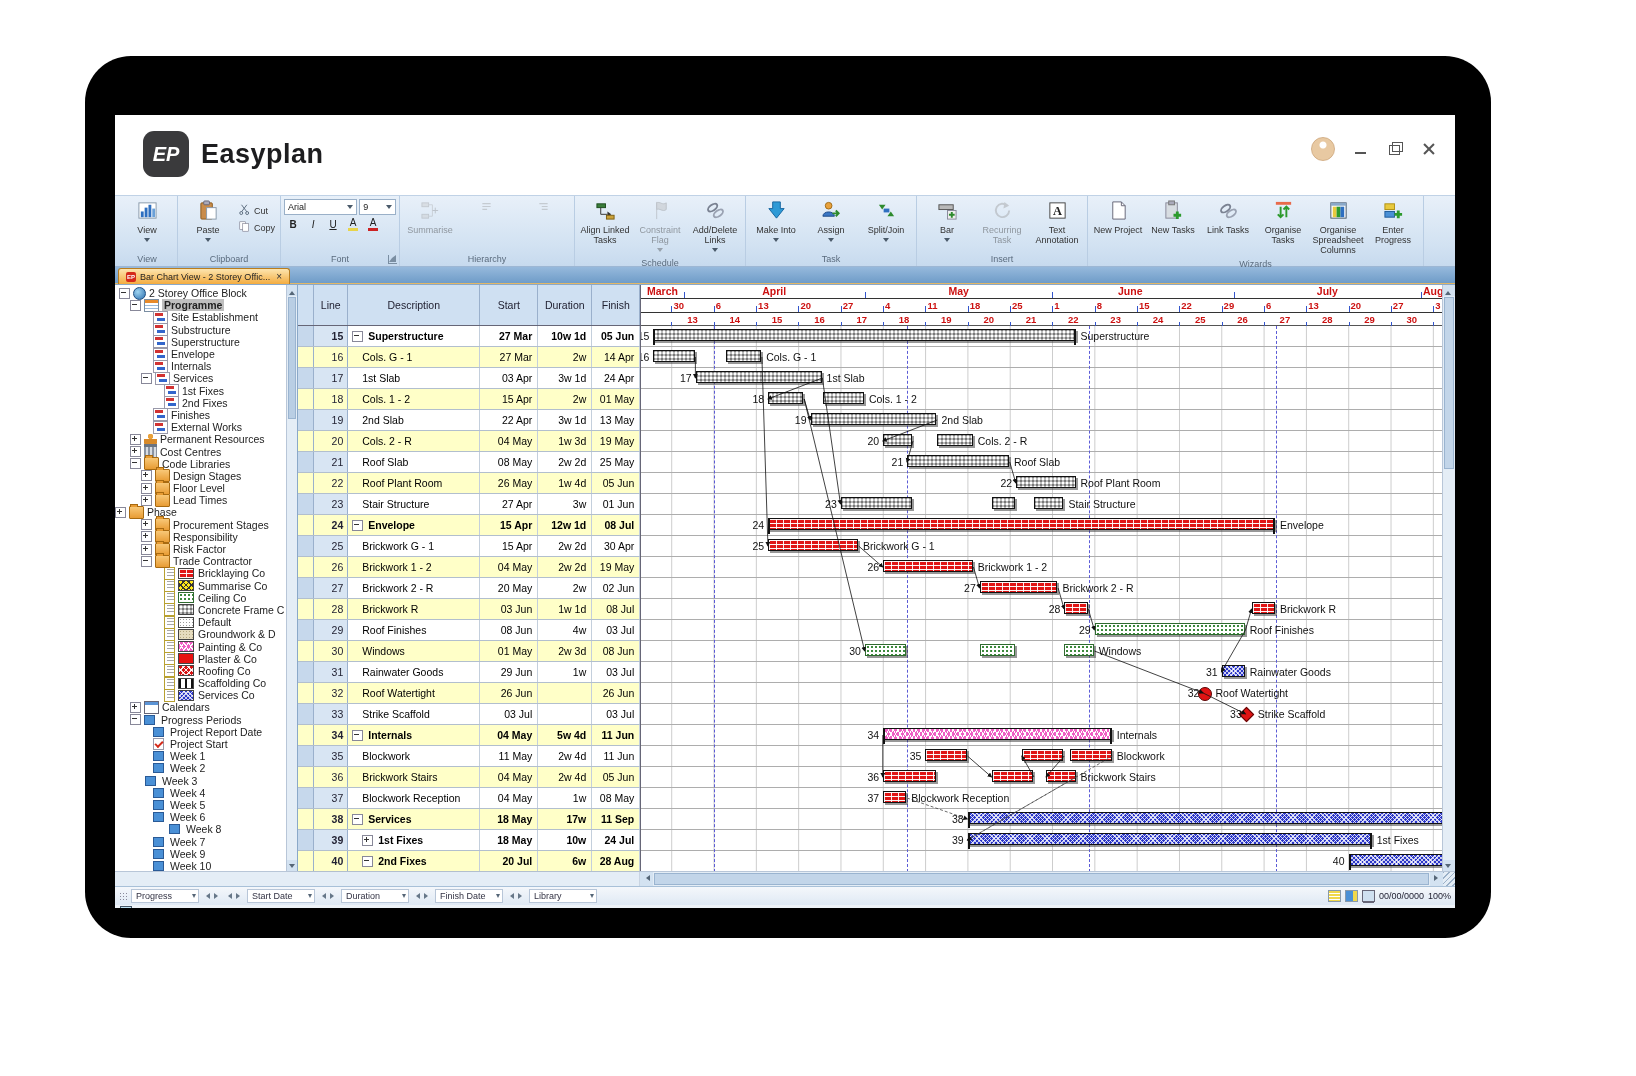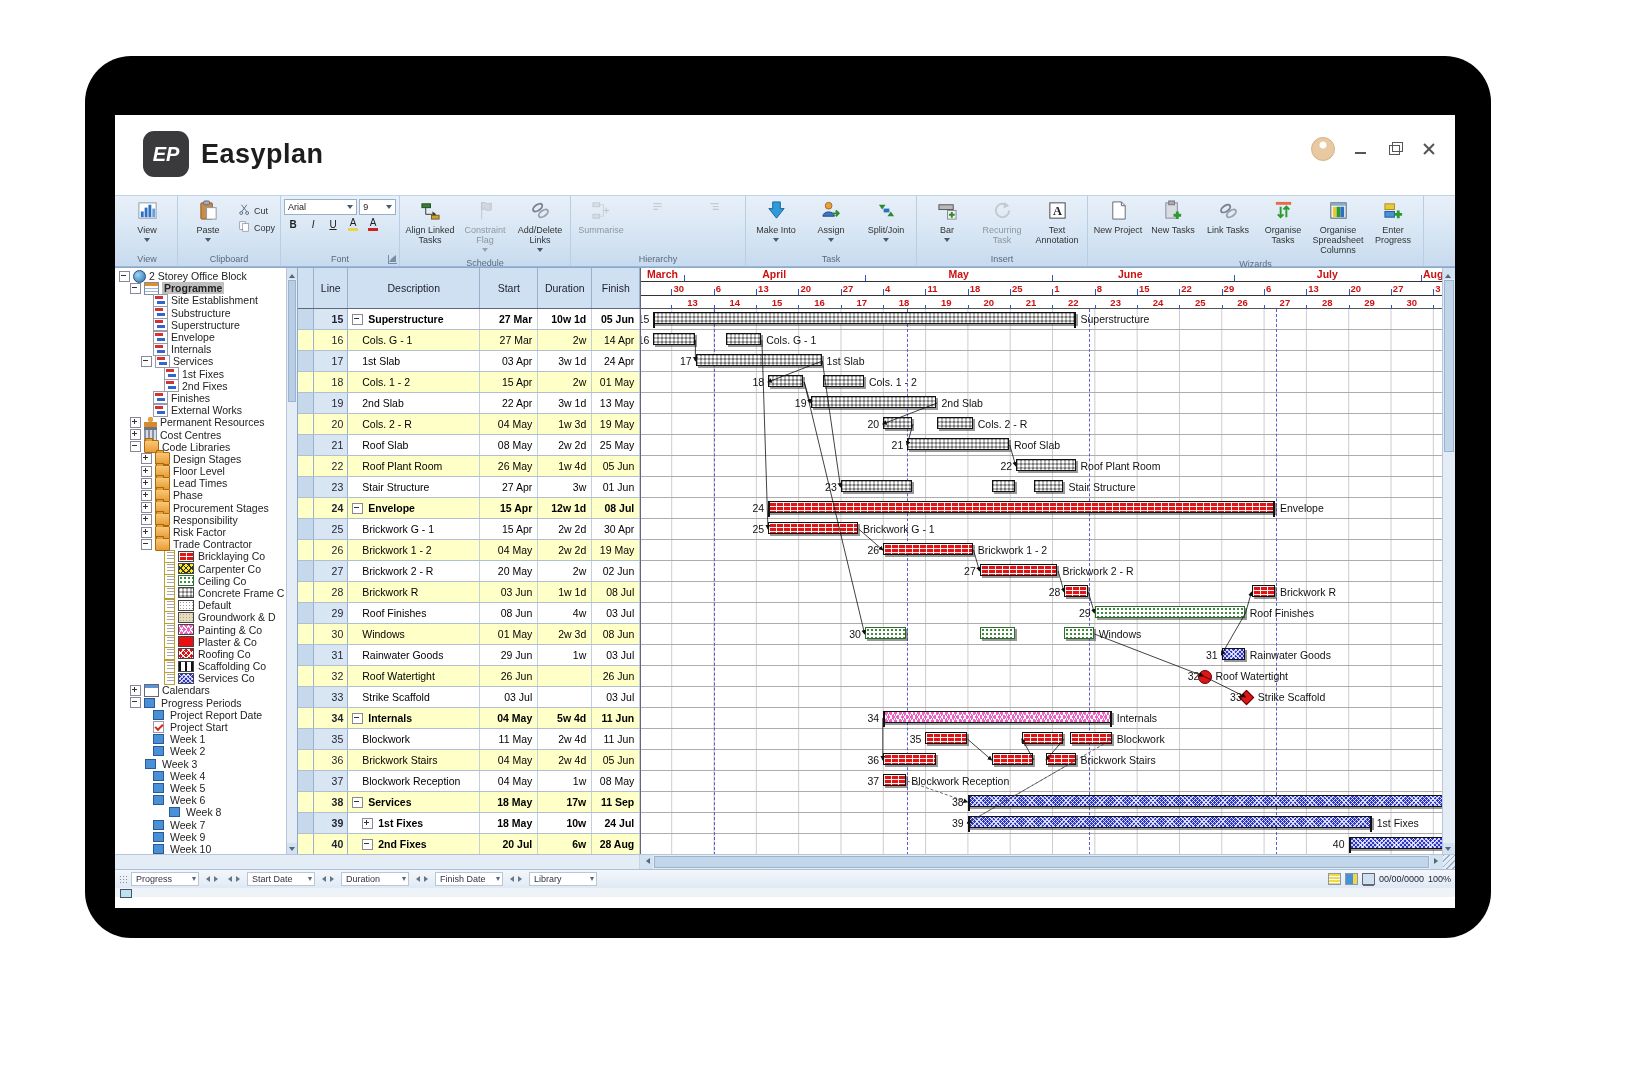--- a/index.html
+++ b/index.html
@@ -242,20 +242,44 @@
                   <div class="tbtn" style="flex-direction: column; line-height: 9px;">A<span style="width: 10px; height: 3px; background: rgb(232, 212, 74); display: block; margin-top: 1px;"></span></div>
                   <div class="tbtn" style="flex-direction: column; line-height: 9px;">A<span style="width: 10px; height: 3px; background: rgb(204, 34, 34); display: block; margin-top: 1px;"></span></div>
                 </div>
               </div>
             </div>
             <div class="launcher"></div>
             <div class="rglabel">Font</div>
           </div>
           <div class="rgroup">
             <div class="rbody">
+              <div class="rbig dis">
+                <span><svg width="21" height="21" viewBox="0 0 22 22" xmlns="http://www.w3.org/2000/svg">
+                    <rect x="2" y="3" width="7" height="4" fill="#c5cdd6" stroke="#98a2ae"></rect>
+                    <rect x="2" y="15" width="7" height="4" fill="#c5cdd6" stroke="#98a2ae"></rect>
+                    <path d="M9 5 H13 V17 H9 M13 11 H18" stroke="#a8b0bc" fill="none"></path>
+                    <path d="M16 8 V14 M13 11 H19" stroke="#8a93a0"></path>
+                  </svg></span>
+                <span class="lbl" style="width: 52px;">Summarise</span>
+              </div>
+              <div class="rsmall rbig dis">
+                <span><svg width="21" height="21" viewBox="0 0 22 22" xmlns="http://www.w3.org/2000/svg">
+                    <path d="M4 6 H18 M4 11 H18 M4 16 H12" stroke="#98a2ae" stroke-width="2"></path>
+                  </svg></span>
+              </div>
+              <div class="rsmall rbig dis">
+                <span><svg width="21" height="21" viewBox="0 0 22 22" xmlns="http://www.w3.org/2000/svg">
+                    <path d="M4 6 H18 M8 11 H18 M8 16 H18" stroke="#98a2ae" stroke-width="2"></path>
+                  </svg></span>
+              </div>
+            </div>
+            <div class="rglabel">Hierarchy</div>
+          </div>
+          <div class="rgroup">
+            <div class="rbody">
               <div class="rbig">
                 <span><svg width="21" height="21" viewBox="0 0 22 22" xmlns="http://www.w3.org/2000/svg">
                     <rect x="2" y="4" width="9" height="4" fill="#3a7d3a" stroke="#1d4d1d"></rect>
                     <path d="M6 8 V15 H13" stroke="#333" fill="none"></path>
                     <path d="M13 12 L17 15 L13 18 Z" fill="#333"></path>
                     <rect x="12" y="16" width="8" height="4" fill="#caa23a" stroke="#7d5f12"></rect>
                   </svg></span>
                 <span class="lbl" style="width: 52px;">Align Linked Tasks</span>
               </div>
               <div class="rbig dis">
@@ -269,44 +293,20 @@
               <div class="rbig">
                 <span><svg width="21" height="21" viewBox="0 0 22 22" xmlns="http://www.w3.org/2000/svg">
                     <ellipse cx="8" cy="8" rx="5.5" ry="3" transform="rotate(-35 8 8)" fill="none" stroke="#7a8292" stroke-width="2"></ellipse>
                     <ellipse cx="14" cy="14" rx="5.5" ry="3" transform="rotate(-35 14 14)" fill="none" stroke="#9aa2b2" stroke-width="2"></ellipse>
                   </svg></span>
                 <span class="lbl" style="width: 52px;">Add/Delete Links</span>
                 <span class="arrowdn"></span>
               </div>
             </div>
             <div class="rglabel">Schedule</div>
-          </div>
-          <div class="rgroup">
-            <div class="rbody">
-              <div class="rbig dis">
-                <span><svg width="21" height="21" viewBox="0 0 22 22" xmlns="http://www.w3.org/2000/svg">
-                    <rect x="2" y="3" width="7" height="4" fill="#c5cdd6" stroke="#98a2ae"></rect>
-                    <rect x="2" y="15" width="7" height="4" fill="#c5cdd6" stroke="#98a2ae"></rect>
-                    <path d="M9 5 H13 V17 H9 M13 11 H18" stroke="#a8b0bc" fill="none"></path>
-                    <path d="M16 8 V14 M13 11 H19" stroke="#8a93a0"></path>
-                  </svg></span>
-                <span class="lbl" style="width: 52px;">Summarise</span>
-              </div>
-              <div class="rsmall rbig dis">
-                <span><svg width="21" height="21" viewBox="0 0 22 22" xmlns="http://www.w3.org/2000/svg">
-                    <path d="M4 6 H18 M4 11 H18 M4 16 H12" stroke="#98a2ae" stroke-width="2"></path>
-                  </svg></span>
-              </div>
-              <div class="rsmall rbig dis">
-                <span><svg width="21" height="21" viewBox="0 0 22 22" xmlns="http://www.w3.org/2000/svg">
-                    <path d="M4 6 H18 M8 11 H18 M8 16 H18" stroke="#98a2ae" stroke-width="2"></path>
-                  </svg></span>
-              </div>
-            </div>
-            <div class="rglabel">Hierarchy</div>
           </div>
           <div class="rgroup">
             <div class="rbody">
               <div class="rbig">
                 <span><svg width="21" height="21" viewBox="0 0 22 22" xmlns="http://www.w3.org/2000/svg">
                     <path d="M7 2 H15 V9 H19 L11 19 L3 9 H7 Z" fill="#2e9ad6" stroke="#1565a0"></path>
                   </svg></span>
                 <span class="lbl" style="width: 52px;">Make Into</span>
                 <span class="arrowdn"></span>
               </div>
@@ -407,20 +407,27 @@
                     <rect x="2" y="12" width="10" height="6" fill="#4a90d6" stroke="#1d5a9a"></rect>
                     <path d="M16 11 V19 M12 15 H20" stroke="#2d9a2d" stroke-width="3"></path>
                   </svg></span>
                 <span class="lbl" style="width: 52px;">Enter Progress</span>
               </div>
             </div>
             <div class="rglabel">Wizards</div>
           </div>
         </div>
 
+    <div class="tabbar">
+      <div class="tab">
+        <span class="tabep">EP</span>
+        <span>Bar Chart View - 2 Storey Offic...</span>
+        <span class="tabx">×</span>
+      </div>
+    </div>
 
     <div class="content">
       <div class="tree" id="tree">
             <div class="titem" style="padding-left: 4px;">
               <span class="exp"></span>
               <span class="ti ti-globe"></span>
               <span class="tlabel">2 Storey Office Block</span>
             </div>
             <div class="titem sel" style="padding-left: 15px;">
               <span class="exp"></span>
@@ -500,21 +507,21 @@
             <div class="titem" style="padding-left: 26px;">
               <span class="exp plus"></span>
               <span class="ti ti-folder"></span>
               <span class="tlabel">Floor Level</span>
             </div>
             <div class="titem" style="padding-left: 26px;">
               <span class="exp plus"></span>
               <span class="ti ti-folder"></span>
               <span class="tlabel">Lead Times</span>
             </div>
-            <div class="titem" style="padding-left: 26px; align-items: center;">
+            <div class="titem" style=" align-items: center;">
               <span class="exp plus"></span>
               <span class="ti ti-folder"></span>
               <span class="tlabel">Phase</span>
             </div>
             <div class="titem" style="padding-left: 26px;">
               <span class="exp plus"></span>
               <span class="ti ti-folder"></span>
               <span class="tlabel">Procurement Stages</span>
             </div>
             <div class="titem" style="padding-left: 26px;">
@@ -535,21 +542,21 @@
             <div class="titem" style="padding-left: 37px;">
               <span style="width: 11px; flex: 0 0 auto;"></span>
               <span class="ti ti-list"></span>
               <span class="sw p-brick"></span>
               <span class="tlabel">Bricklaying Co</span>
             </div>
             <div class="titem" style="padding-left: 37px;">
               <span style="width: 11px; flex: 0 0 auto;"></span>
               <span class="ti ti-list"></span>
               <span class="sw p-carpenter"></span>
-              <span class="tlabel">Carpenter Co</span>
+              <span class="tlabel">Summarise Co</span>
             </div>
             <div class="titem" style="padding-left: 37px;">
               <span style="width: 11px; flex: 0 0 auto;"></span>
               <span class="ti ti-list"></span>
               <span class="sw p-ceiling"></span>
               <span class="tlabel">Ceiling Co</span>
             </div>
             <div class="titem" style="padding-left: 37px;">
               <span style="width: 11px; flex: 0 0 auto;"></span>
               <span class="ti ti-list"></span>

